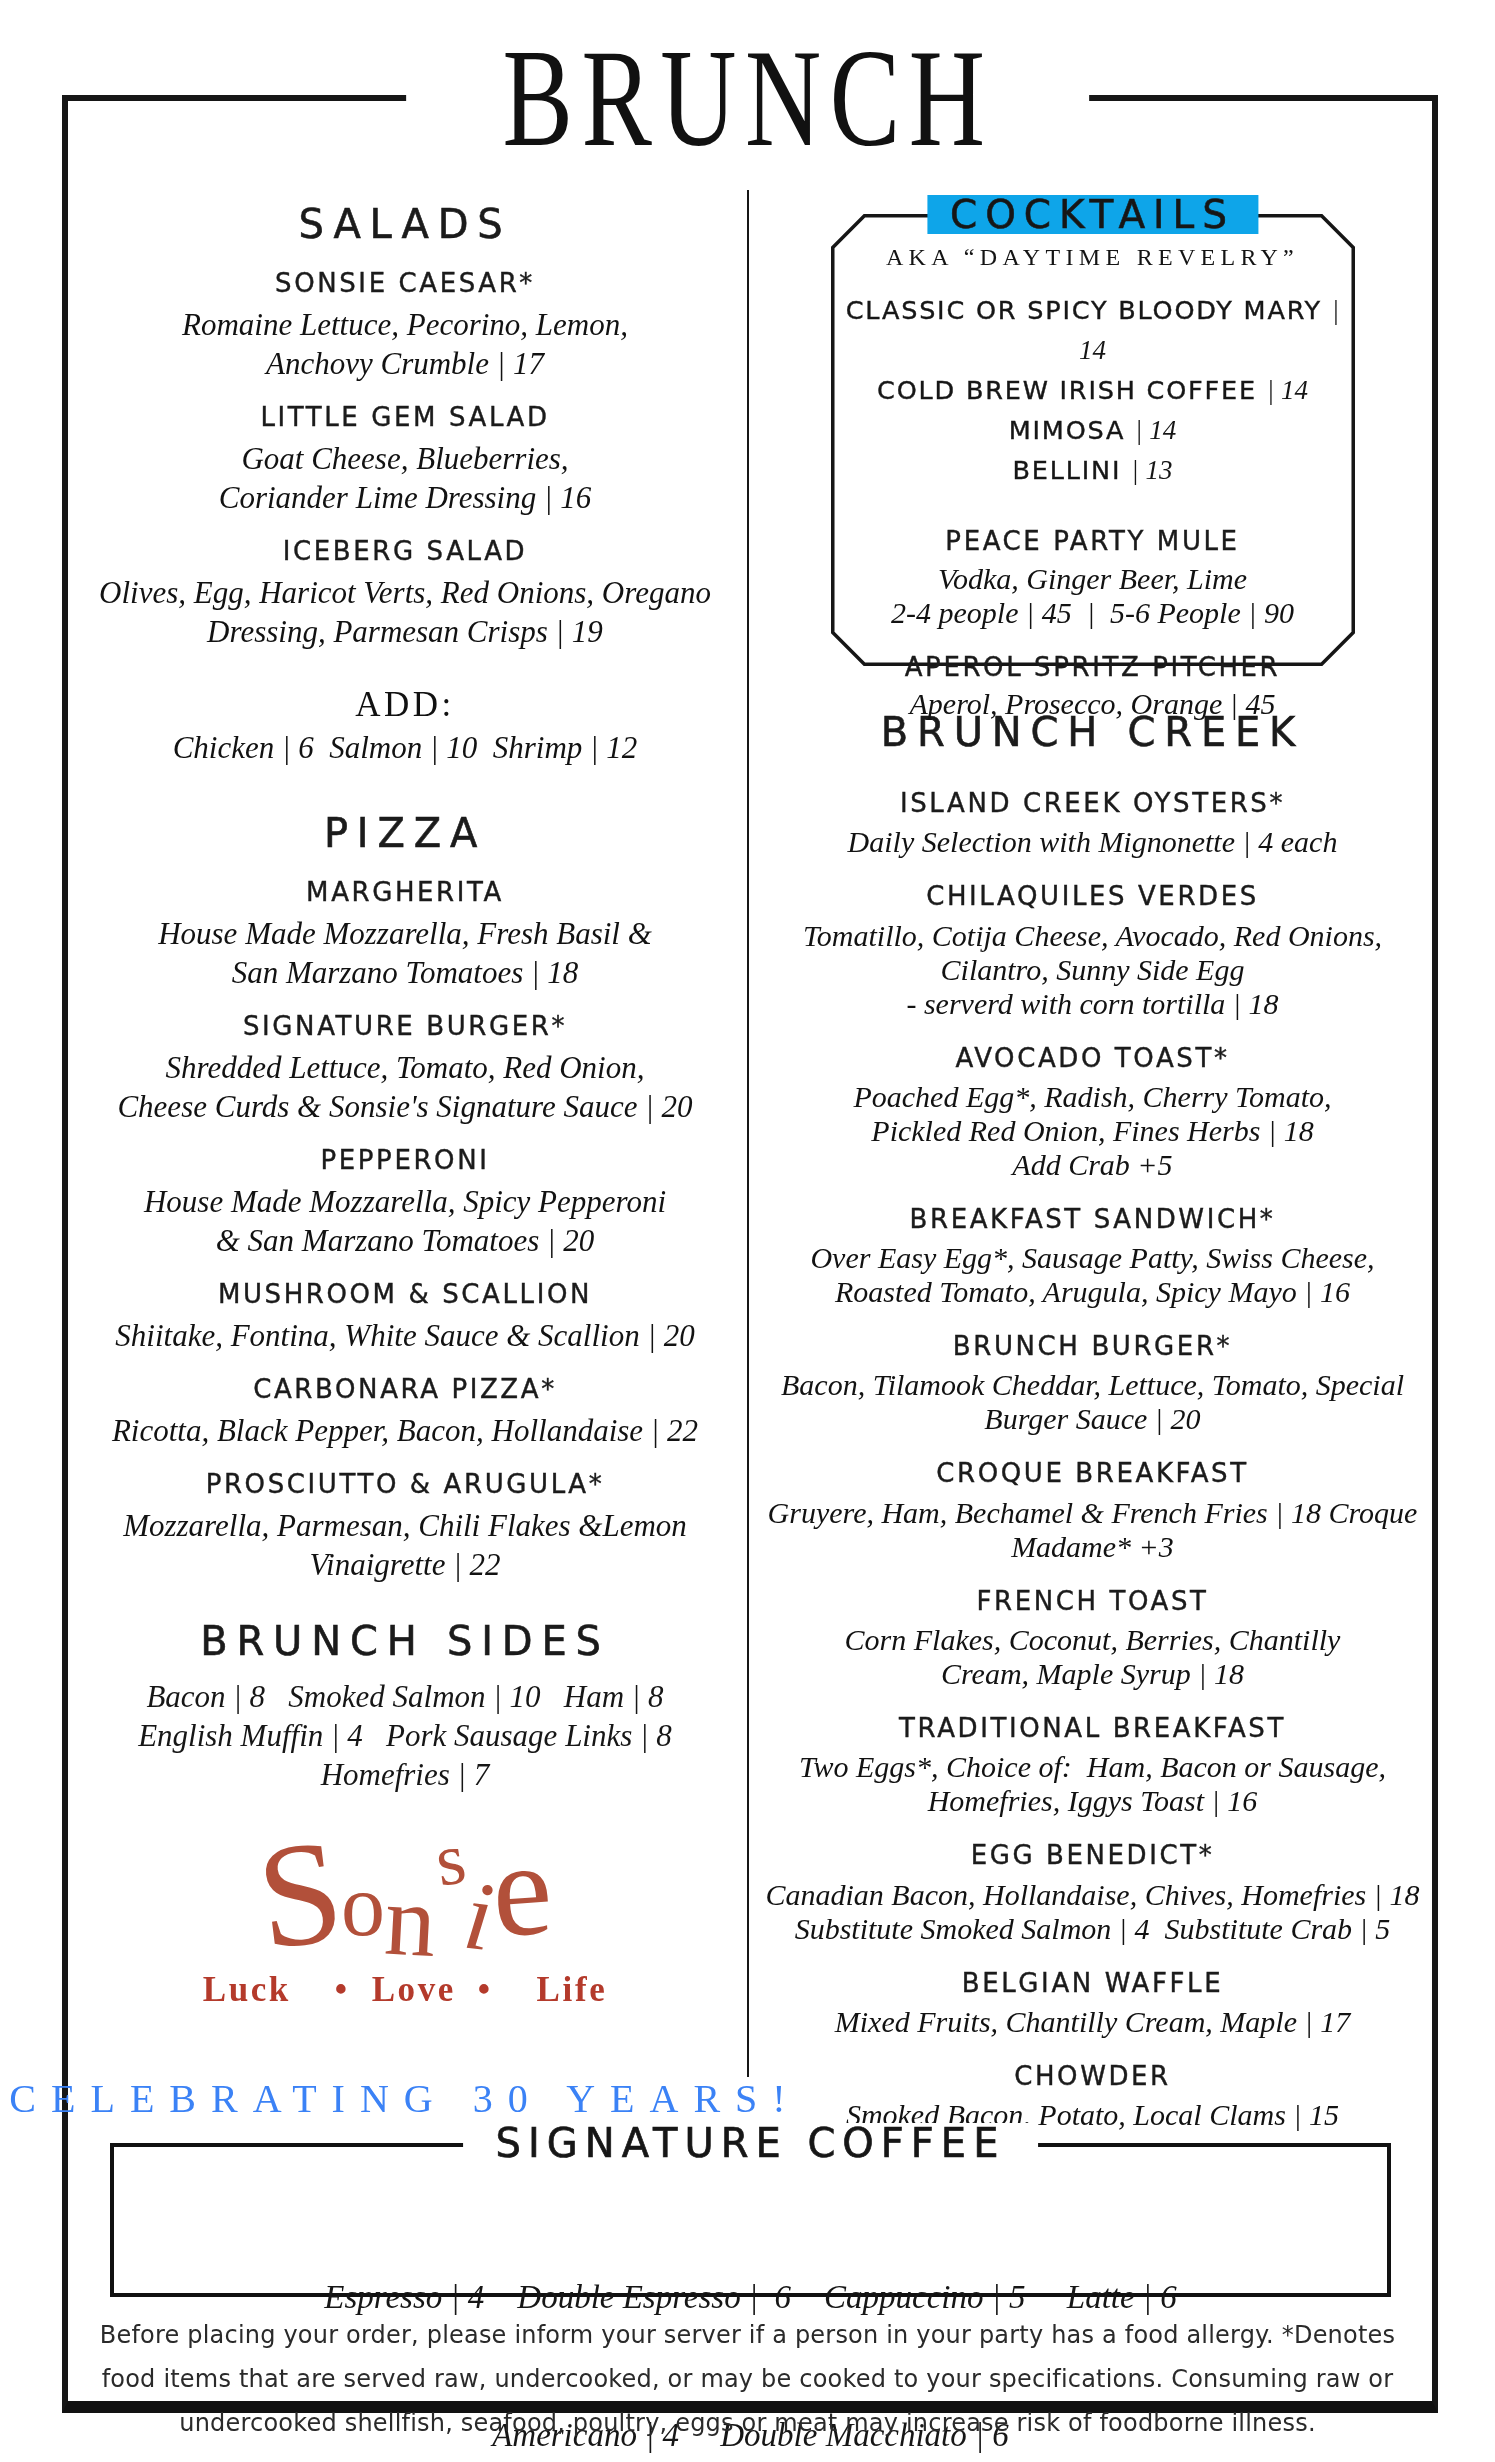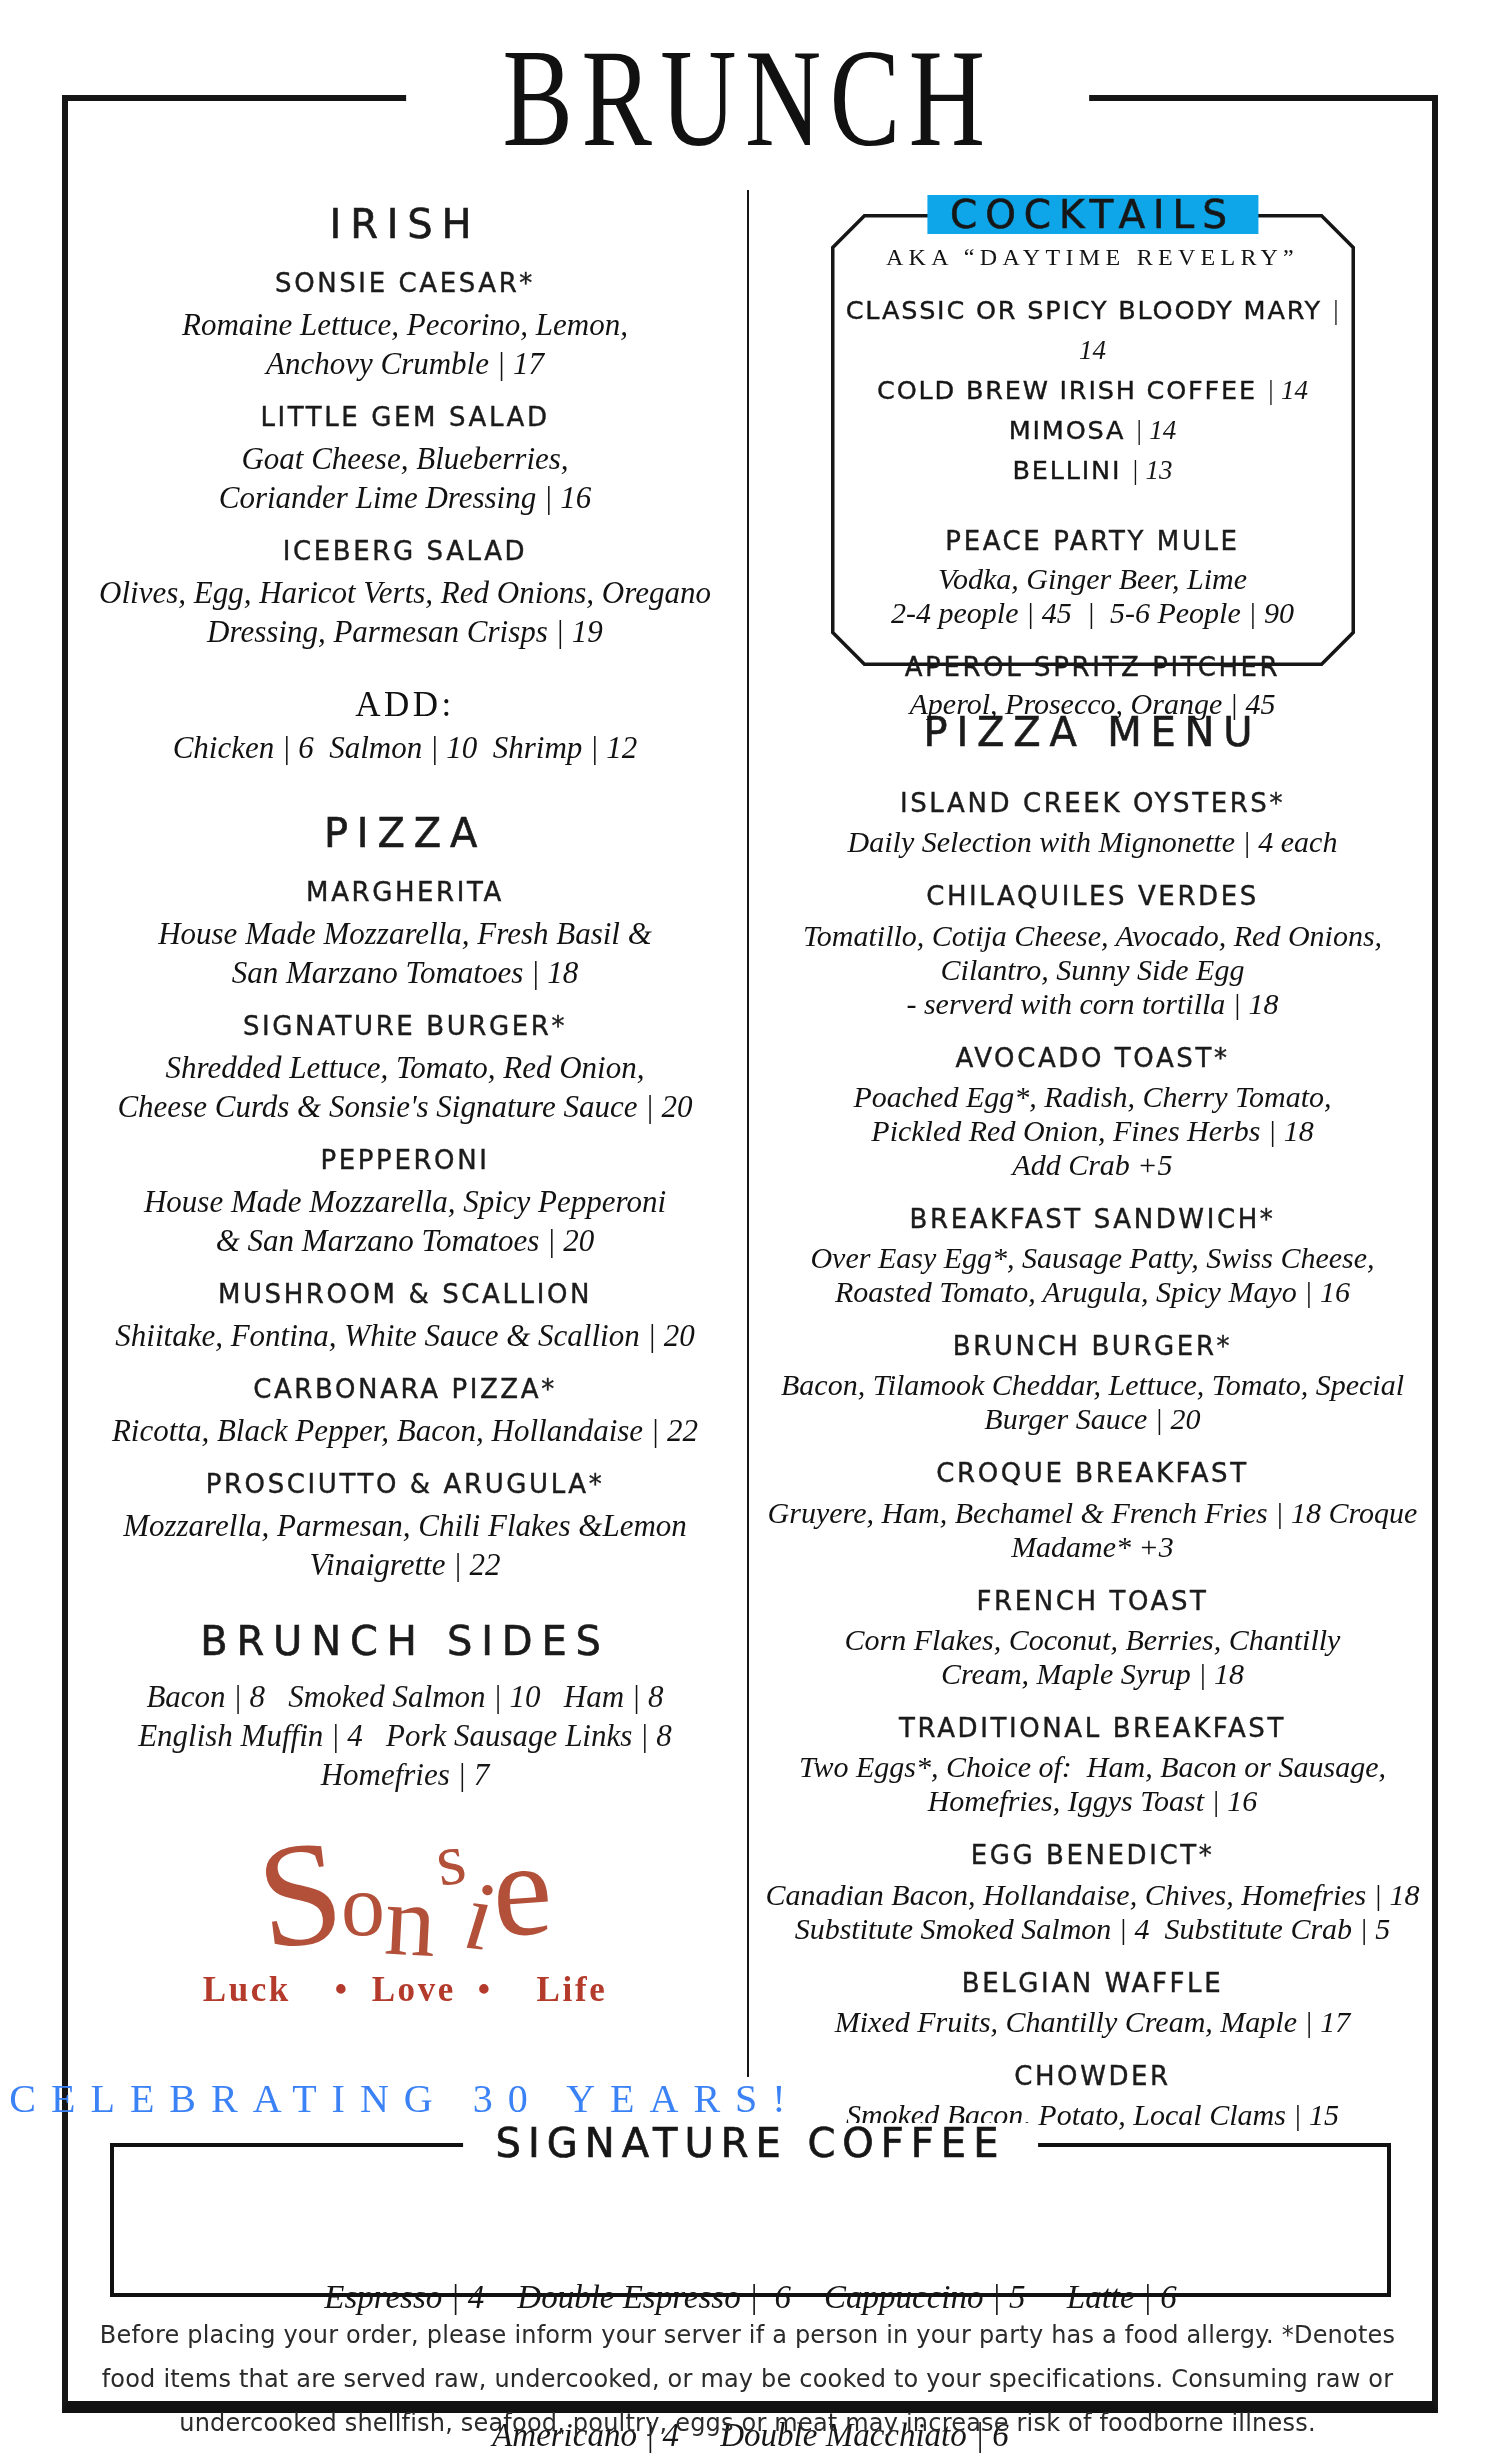--- a/index.html
+++ b/index.html
@@ -126,21 +126,21 @@
   <div class="outer-border"></div>
 
   <div class="brunch-title-wrap">
     <span class="brunch-title">BRUNCH</span>
   </div>
 
   <div class="divider"></div>
 
   <div class="col col-left">
 
-    <div class="section-title">IRISH</div>
+    <div class="section-title">SALADS</div>
 
     <div class="menu-item">
       <div class="item-name">SONSIE CAESAR*</div>
       <div class="desc">Romaine Lettuce, Pecorino, Lemon,
 Anchovy Crumble | 17</div>
     </div>
     <div class="menu-item">
       <div class="item-name">LITTLE GEM SALAD</div>
       <div class="desc">Goat Cheese, Blueberries,
 Coriander Lime Dressing | 16</div>
@@ -239,21 +239,21 @@
           <div class="desc">Vodka, Ginger Beer, Lime
 2-4 people | 45  |  5-6 People | 90</div>
         </div>
         <div class="menu-item cocktail-special cocktail-special-2">
           <div class="item-name">APEROL SPRITZ PITCHER</div>
           <div class="desc">Aperol, Prosecco, Orange | 45</div>
         </div>
       </div>
     </div>
 
-    <div class="section-title brunch-menu-title">PIZZA MENU</div>
+    <div class="section-title brunch-menu-title">BRUNCH CREEK</div>
 
     <div class="menu-item first-menu-item">
       <div class="item-name">ISLAND CREEK OYSTERS*</div>
       <div class="desc">Daily Selection with Mignonette | 4 each</div>
     </div>
     <div class="menu-item">
       <div class="item-name">CHILAQUILES VERDES</div>
       <div class="desc">Tomatillo, Cotija Cheese, Avocado, Red Onions,
 Cilantro, Sunny Side Egg
 - serverd with corn tortilla | 18</div>

